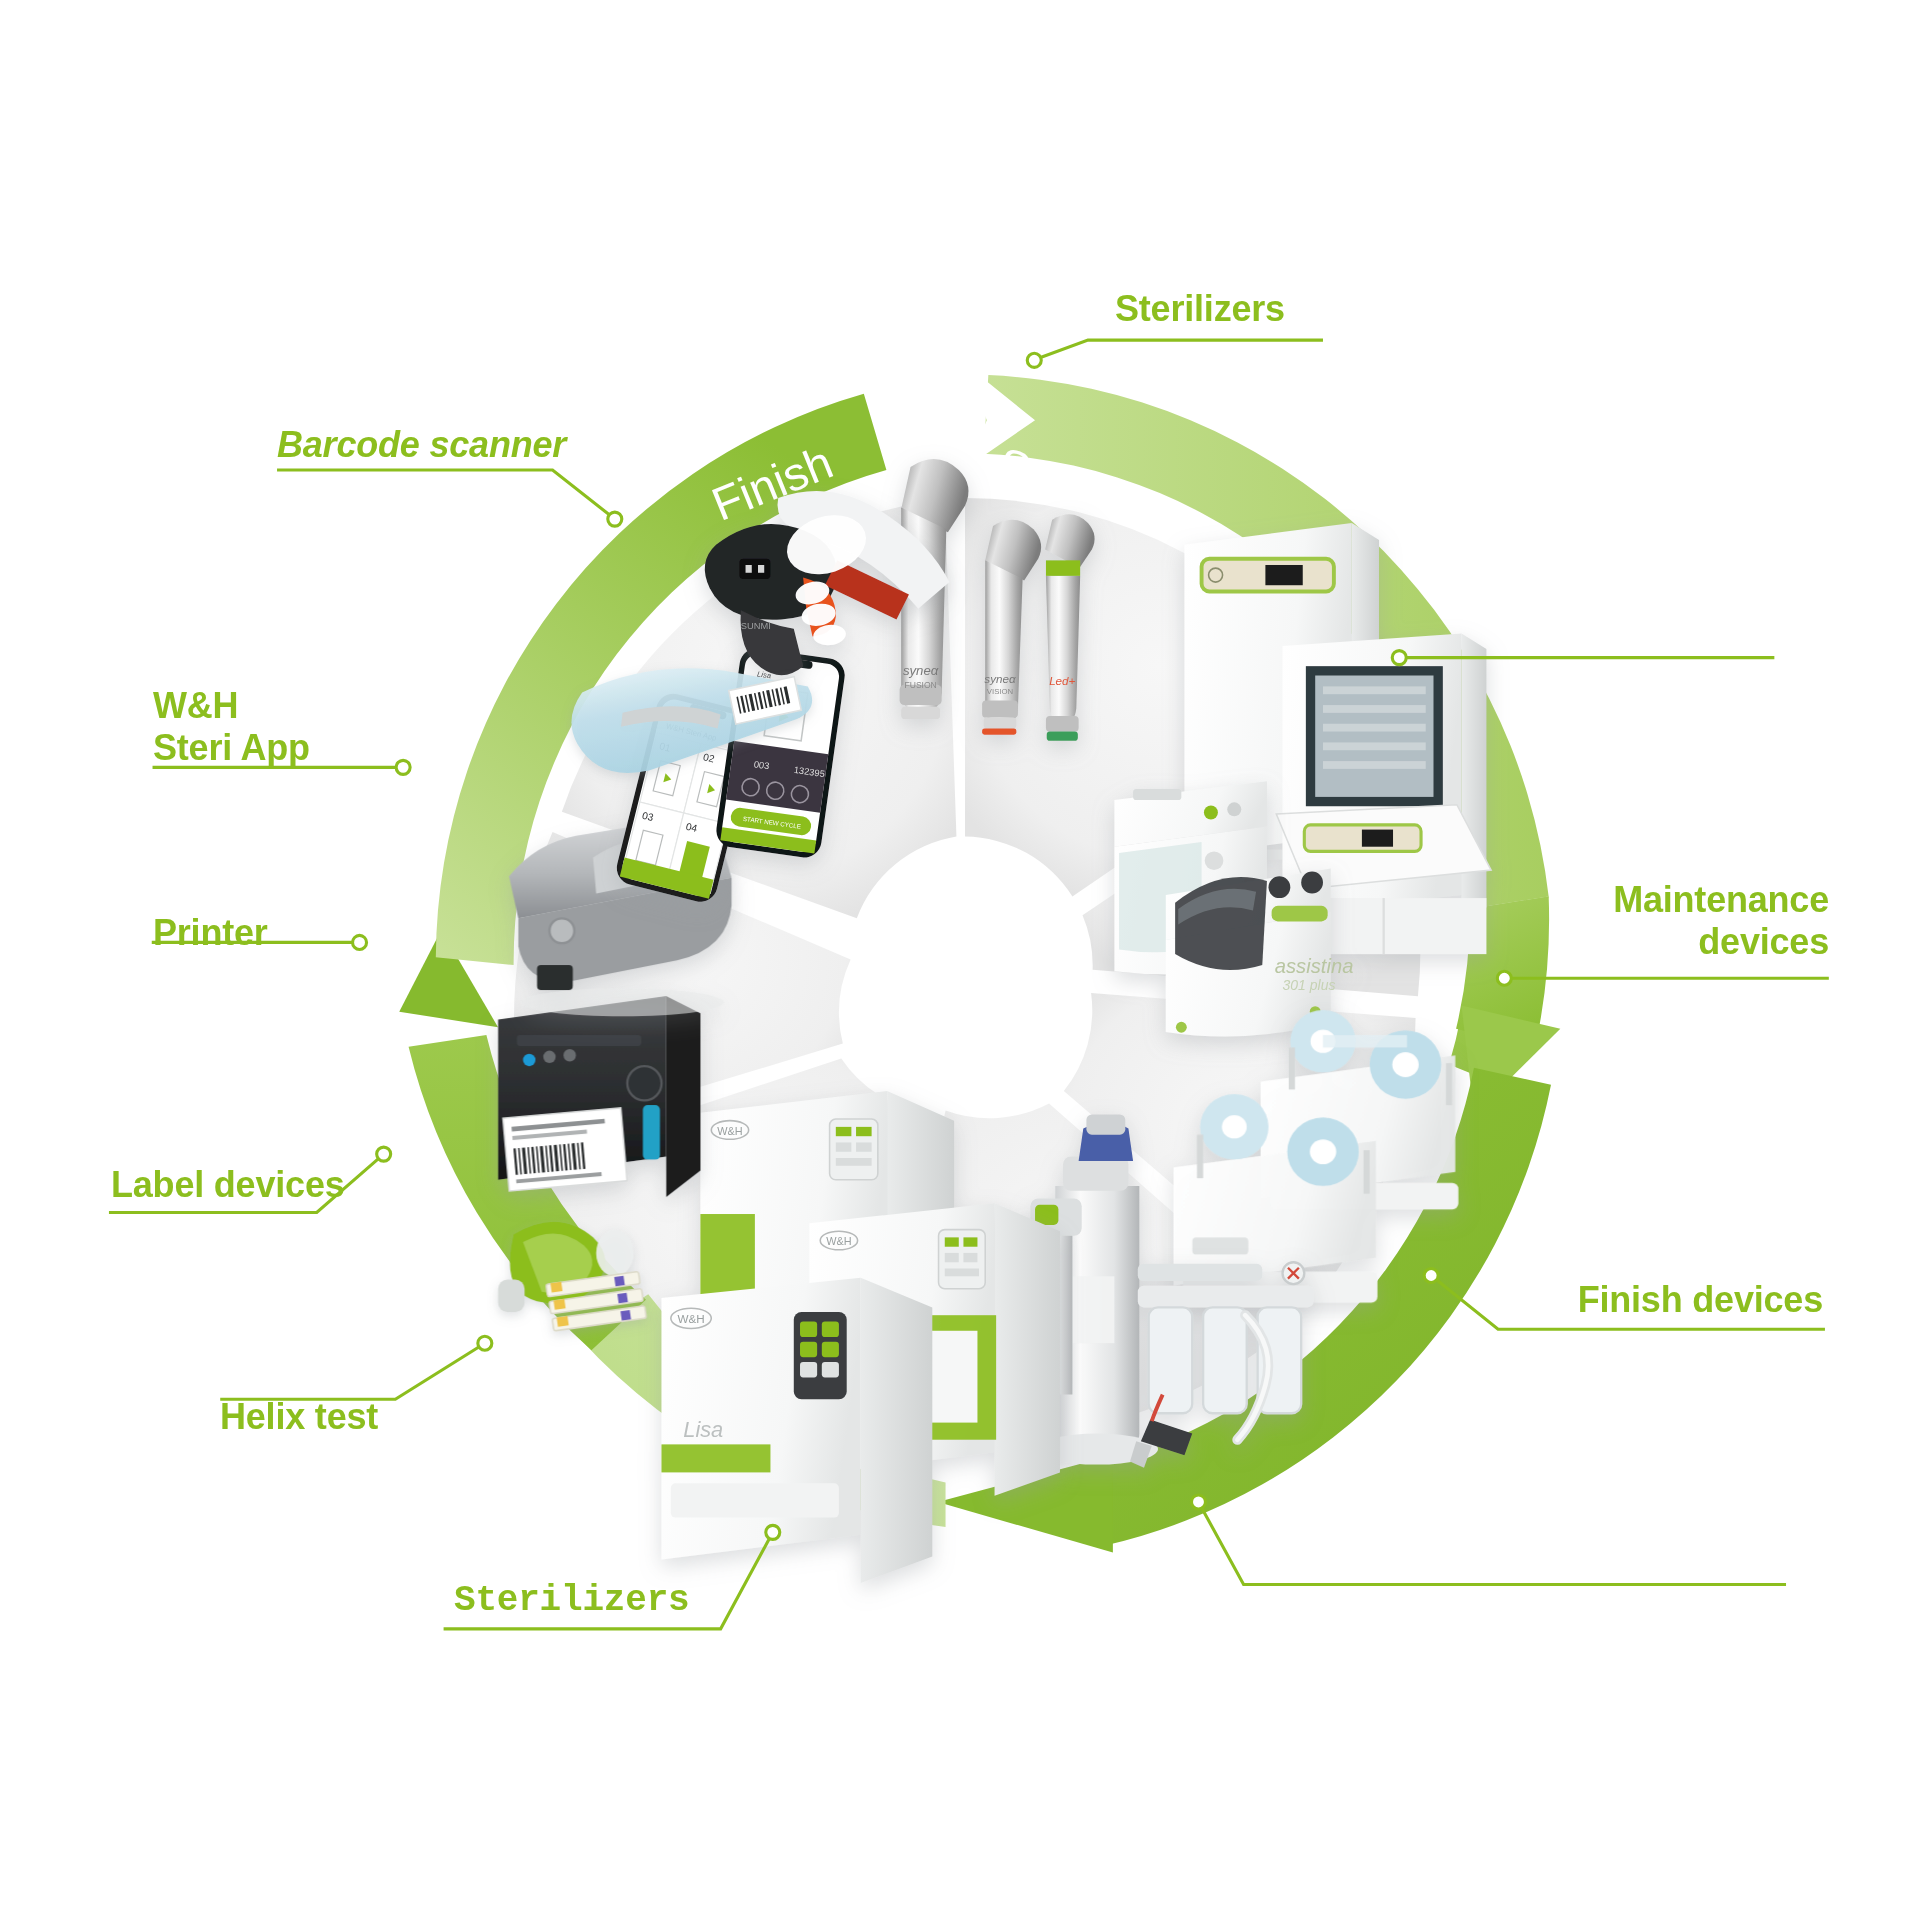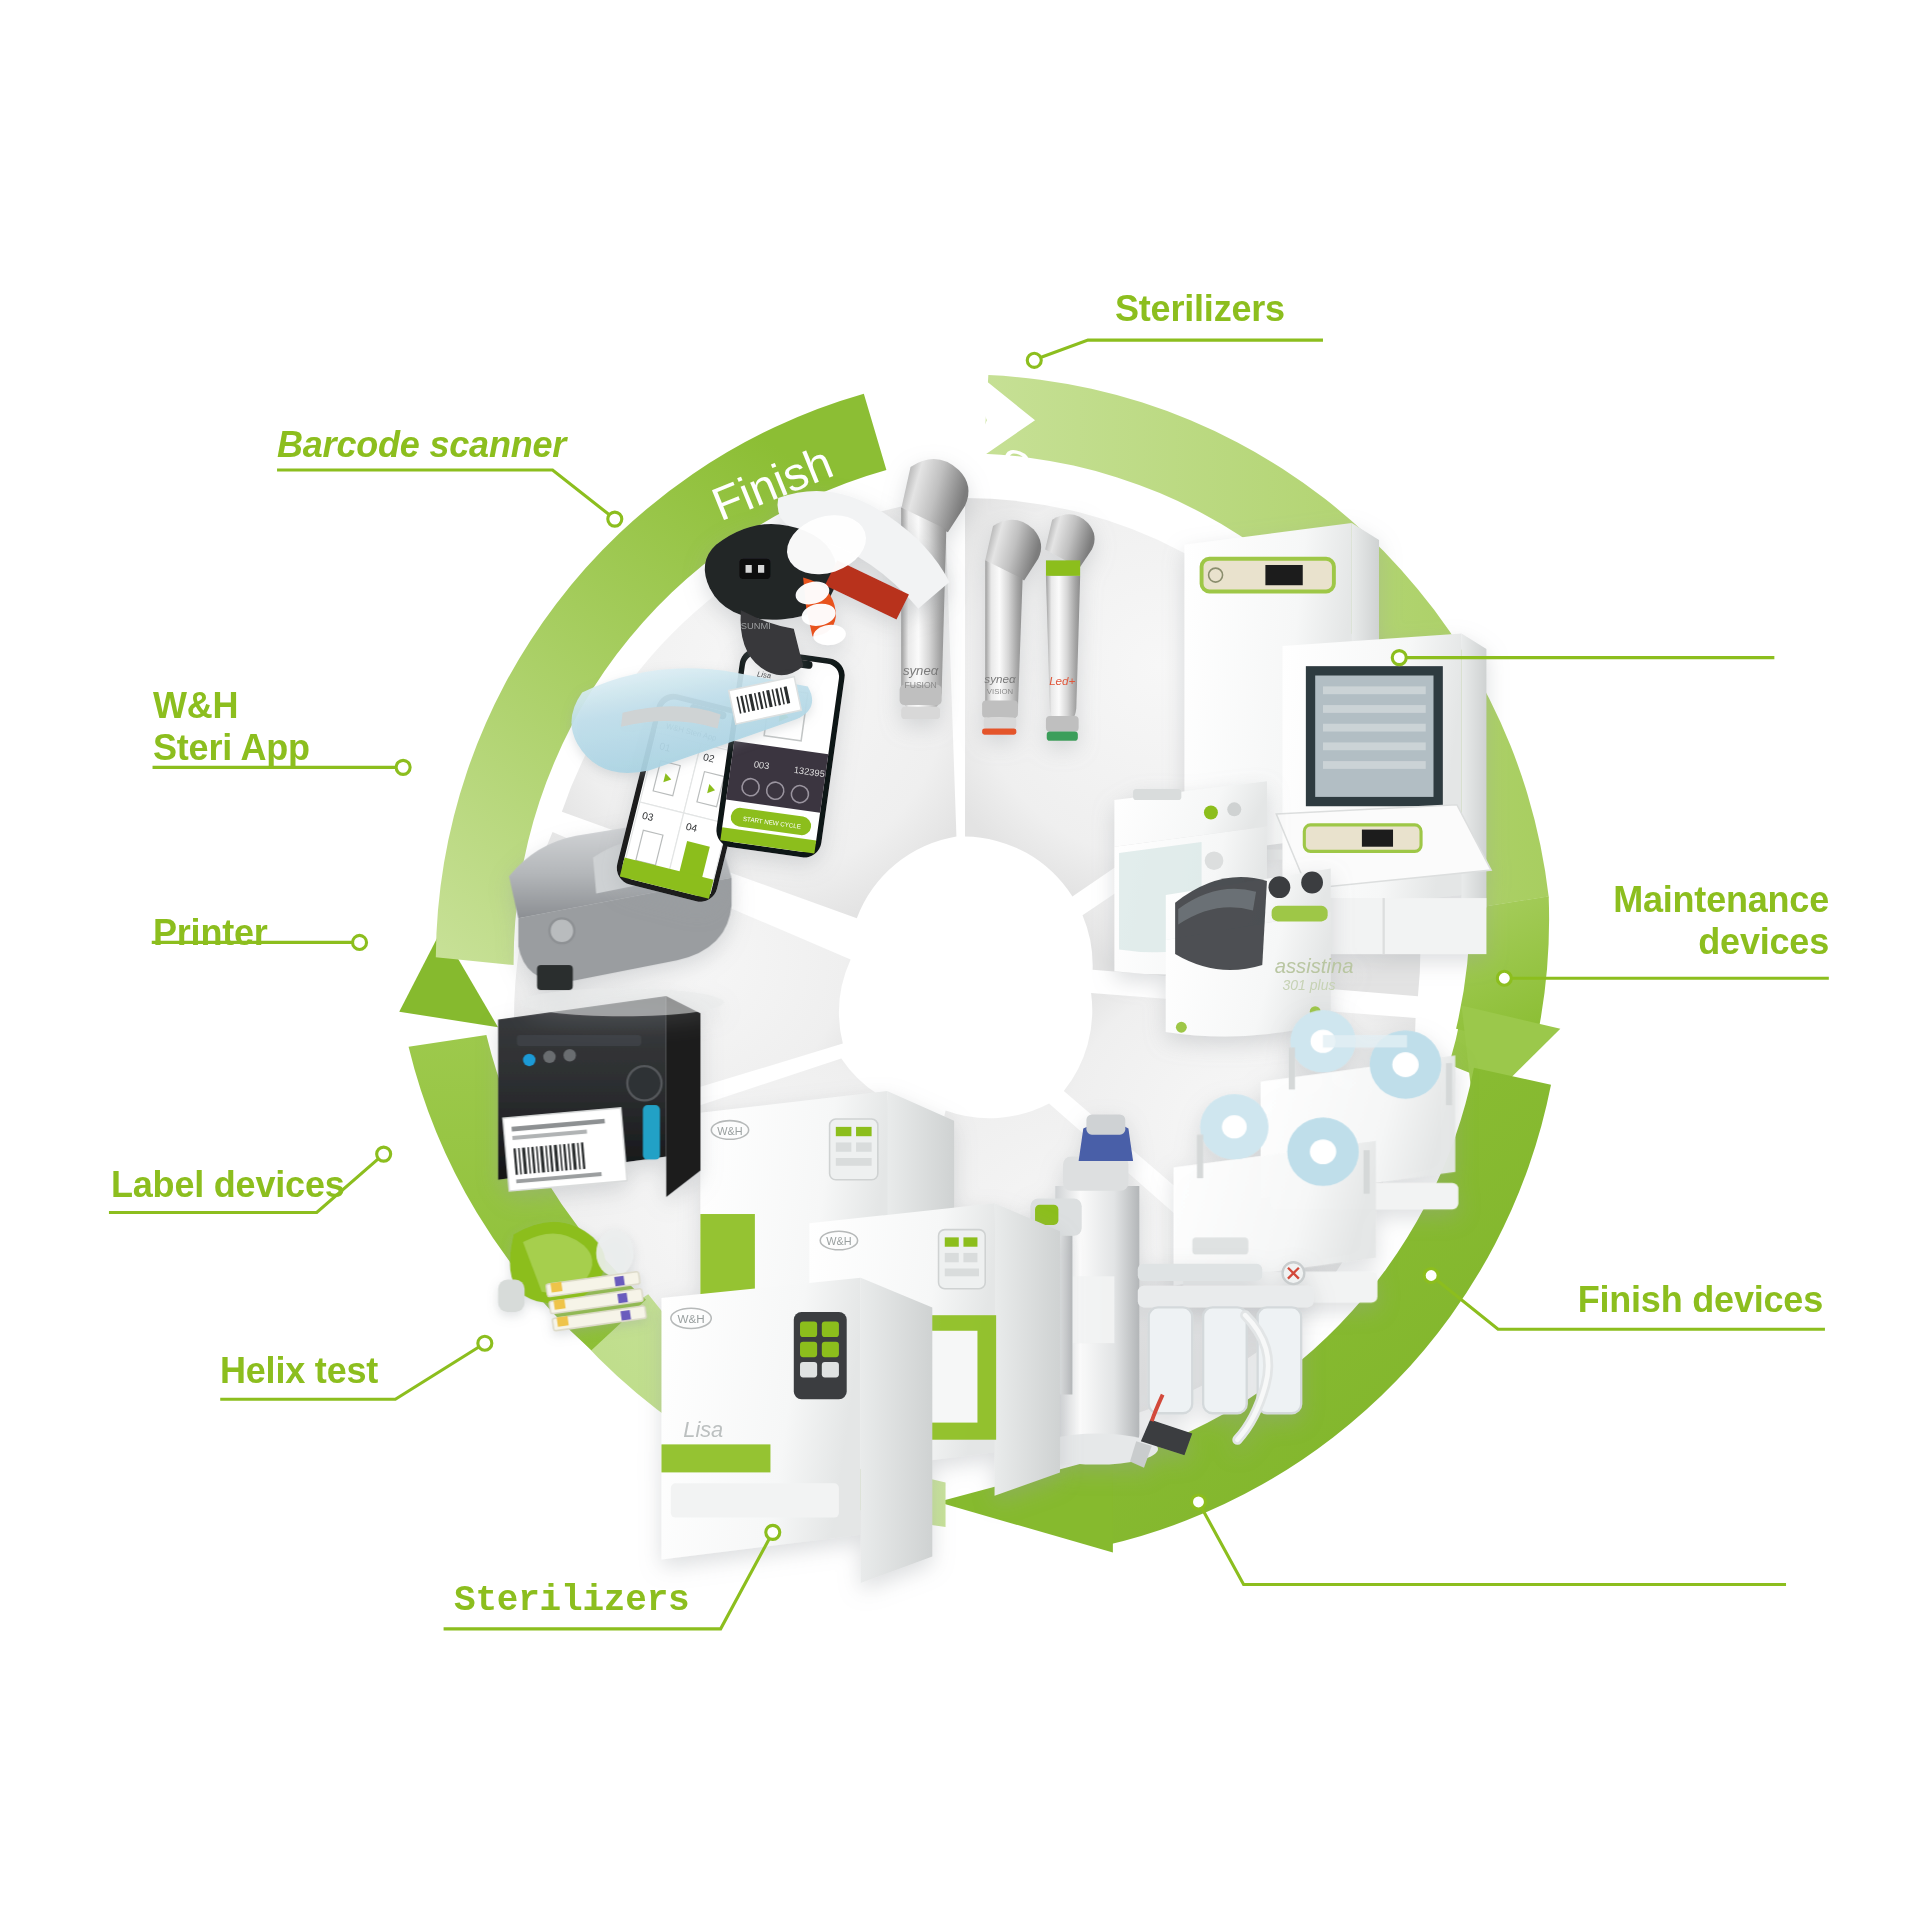--- a/index.html
+++ b/index.html
@@ -595,21 +595,21 @@
 
 
   <div class="lbl r" style="right:101px;top:879px;width:545px;">Maintenance
 devices</div>
 
   <div class="lbl r" style="right:107px;top:1279px;width:545px;">Finish devices</div>
 
 
   <div class="lbl l" style="left:454px;top:1580px;font-family:Liberation Mono, monospace;">Sterilizers</div>
 
-  <div class="lbl l" style="left:220px;top:1350px;">Helix test</div>
+  <div class="lbl l" style="left:220px;top:1396px;">Helix test</div>
 
   <div class="lbl l" style="left:111px;top:1164px;">Label devices</div>
 
   <div class="lbl l" style="left:153px;top:894px;margin-top:18px;">Printer</div>
 
   <div class="lbl l" style="left:153px;top:685px;">W&amp;H
 Steri App</div>
 
   <div class="lbl l" style="left:277px;top:424px;font-style:italic;">Barcode scanner</div>
 

